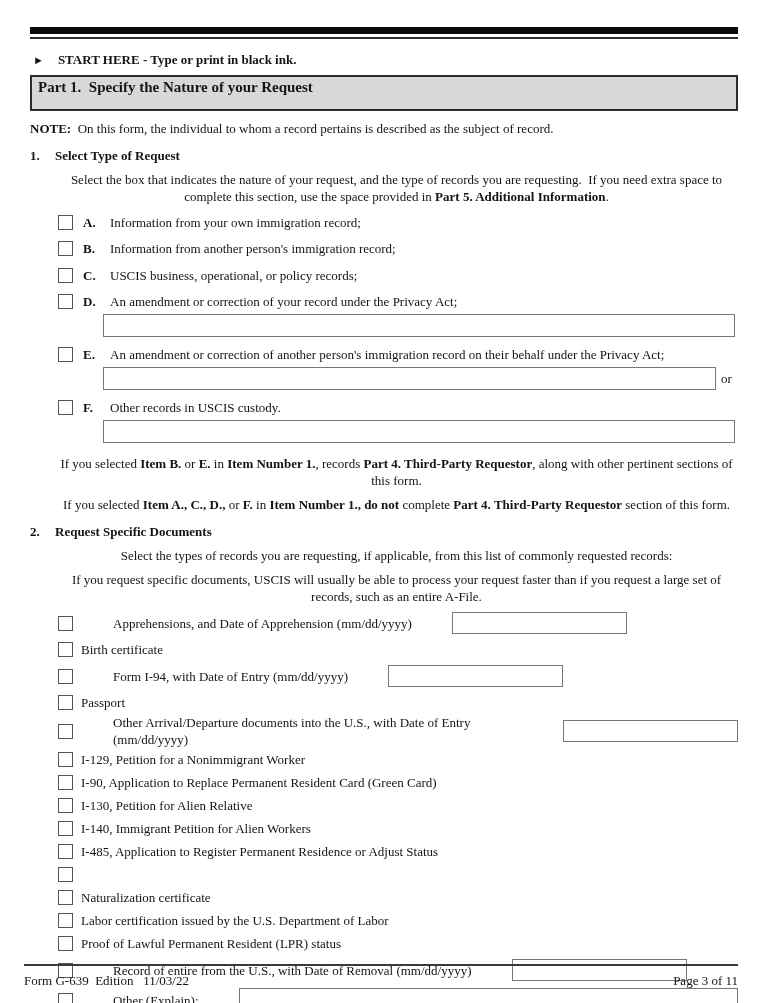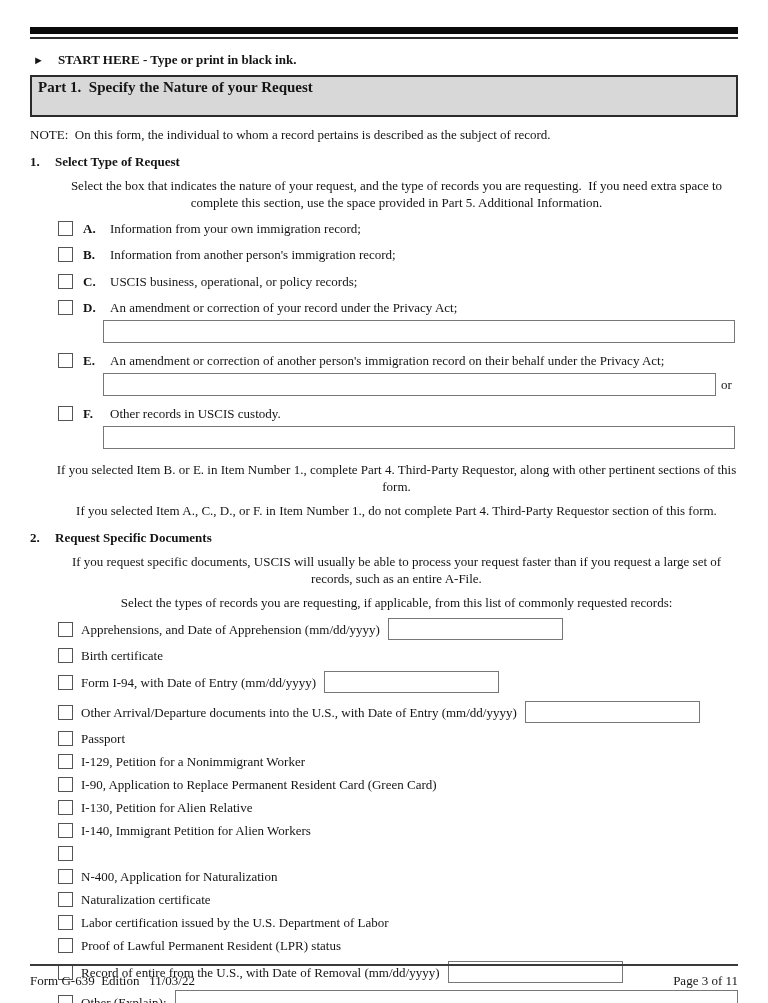--- a/index.html
+++ b/index.html
@@ -8,58 +8,58 @@
     font-family:"Liberation Serif","DejaVu Serif",serif;
     color:#141414;font-size:13px;
   }
   .page{padding:27px 30px 0 30px;}
   .top-bar{height:7px;background:#0a0a0a;}
   .top-bar-thin{height:2px;background:#2f2f2f;margin-top:3px;}
   .start-here{display:flex;align-items:center;margin-top:13px;font-weight:bold;}
   .start-arrow{font-size:11px;margin-right:14px;margin-left:3px;}
   .part-header{
     margin-top:7px;border:2px solid #2b2b2b;background:var(--part1-bg,#d8d8d8);
-    font-weight:bold;font-size:15px;padding:2px 8px 19px 6px;white-space:pre;
+    font-weight:bold;font-size:15px;padding:2px 8px 13px 6px;white-space:pre;
   }
   .note-line{margin-top:10px;white-space:pre-wrap;line-height:1.3;}
   .item{margin-top:10px;}
   .item-head{display:flex;font-weight:bold;}
   .item-num{width:25px;}
   .item-body{margin-left:25px;line-height:1.32;}
   .par{margin-top:7px;white-space:pre-wrap;text-align:center;}
-  .bold{font-weight:normal;}
+  .bold{font-weight:bold;}
   
   .opt-row{display:flex;align-items:flex-start;margin:9px 0 0 3px;}
   .opt-letter{font-weight:bold;width:27px;margin-left:10px;flex:0 0 auto;}
   .opt-text{flex:1;}
   .checkbox{
     flex:0 0 auto;width:13px;height:13px;border:1px solid #555;background:#fff;
     display:inline-block;margin-top:1px;
   }
   .opt-input-row{margin:4px 0 3px 48px;display:flex;align-items:center;}
   .text-input{
     border:1px solid #777;height:23px;width:632px;background:#fff;
     font-family:inherit;font-size:13px;padding:0 4px;box-sizing:border-box;
   }
   .opt-input-row.with-suffix .text-input{width:613px;}
   .suffix{margin-left:5px;}
   .notes{margin-top:12px;}
   
   .doc-list{margin-top:3px;}
   .doc-row{display:flex;align-items:center;margin:0 0 0 3px;min-height:23px;}
-  .doc-row.has-input{min-height:30px;}
+  .doc-row.has-input{min-height:30px;gap:32px;}
   .doc-row .checkbox{margin-top:0;}
   .doc-text{margin-left:8px;}
   .inline-input{
     border:1px solid #777;height:22px;width:175px;margin-left:8px;background:#fff;
     font-family:inherit;font-size:13px;padding:0 4px;box-sizing:border-box;flex:0 0 auto;
   }
   .inline-input.wide{flex:1 1 auto;width:auto;height:24px;}
   
-  .footer{position:absolute;left:30px;right:30px;top:964px;}
+  .footer{position:absolute;left:24px;right:30px;top:964px;}
   .footer-rule{height:2px;background:#3a3a3a;}
   .footer-row{display:flex;justify-content:space-between;margin-top:7px;}
   .footer-left,.footer-right{white-space:pre;}
 </style>
 </head>
 <body>
 
 <div class="page">
 
   <div class="top-bar"></div>
@@ -141,68 +141,68 @@
       <span class="opt-text">Other records in USCIS custody.</span>
     </div>
     <div class="opt-input-row">
       <input class="text-input" type="text" style="">
 
     </div>
   </div>
 </div>
 
       <div class="notes">
-        <div class="par"><span>If you selected </span><span class="bold">Item B.</span><span> or </span><span class="bold">E.</span><span> in </span><span class="bold">Item Number 1.</span><span>, complete </span><span class="bold">Part 4. Third-Party Requestor</span><span>, along with other pertinent sections of this form.</span></div>
+        <div class="par"><span>If you selected </span><span class="bold">Item B.</span><span> or </span><span class="bold">E.</span><span> in </span><span class="bold">Item Number 1.</span><span>, records </span><span class="bold">Part 4. Third-Party Requestor</span><span>, along with other pertinent sections of this form.</span></div>
         <div class="par"><span>If you selected </span><span class="bold">Item A., C., D.,</span><span> or </span><span class="bold">F.</span><span> in </span><span class="bold">Item Number 1., do not</span><span> complete </span><span class="bold">Part 4. Third-Party Requestor</span><span> section of this form.</span></div>
       </div>
     </div>
   </div>
 
   <div class="item">
     <div class="item-head">
       <span class="item-num">2.</span>
       <span>Request Specific Documents</span>
     </div>
     <div class="item-body">
+      <div class="par">Select the types of records you are requesting, if applicable, from this list of commonly requested records:</div>
       <div class="par">If you request specific documents, USCIS will usually be able to process your request faster than if you request a large set of records, such as an entire A-File.</div>
-      <div class="par">Select the types of records you are requesting, if applicable, from this list of commonly requested records:</div>
 
       <div class="doc-list">
   <div class="doc-row has-input">
     <span class="checkbox"></span>
     <span class="doc-text">Apprehensions, and Date of Apprehension (mm/dd/yyyy)</span>
     <input class="inline-input" type="text" style="">
   </div>
 
   <div class="doc-row">
     <span class="checkbox"></span>
     <span class="doc-text">Birth certificate</span>
 
   </div>
 
   <div class="doc-row has-input">
     <span class="checkbox"></span>
     <span class="doc-text">Form I-94, with Date of Entry (mm/dd/yyyy)</span>
     <input class="inline-input" type="text" style="">
   </div>
 
+  <div class="doc-row">
+    <span class="checkbox"></span>
+    <span class="doc-text">Passport</span>
+
+  </div>
+
   <div class="doc-row has-input">
     <span class="checkbox"></span>
     <span class="doc-text">Other Arrival/Departure documents into the U.S., with Date of Entry (mm/dd/yyyy)</span>
     <input class="inline-input" type="text" style="">
   </div>
 
   <div class="doc-row">
     <span class="checkbox"></span>
-    <span class="doc-text">Passport</span>
-
-  </div>
-
-  <div class="doc-row">
-    <span class="checkbox"></span>
     <span class="doc-text">I-129, Petition for a Nonimmigrant Worker</span>
 
   </div>
 
   <div class="doc-row">
     <span class="checkbox"></span>
     <span class="doc-text">I-90, Application to Replace Permanent Resident Card (Green Card)</span>
 
   </div>
 
@@ -213,27 +213,27 @@
   </div>
 
   <div class="doc-row">
     <span class="checkbox"></span>
     <span class="doc-text">I-140, Immigrant Petition for Alien Workers</span>
 
   </div>
 
   <div class="doc-row">
     <span class="checkbox"></span>
-
-  </div>
-
-
-  <div class="doc-row">
-    <span class="checkbox"></span>
-    <span class="doc-text">N-400, Application for Naturalization</span>
+    <span class="doc-text">I-485, Application to Register Permanent Residence or Adjust Status</span>
+
+  </div>
+
+
+  <div class="doc-row">
+    <span class="checkbox"></span>
 
   </div>
 
   <div class="doc-row">
     <span class="checkbox"></span>
     <span class="doc-text">Naturalization certificate</span>
 
   </div>
 
   <div class="doc-row">

